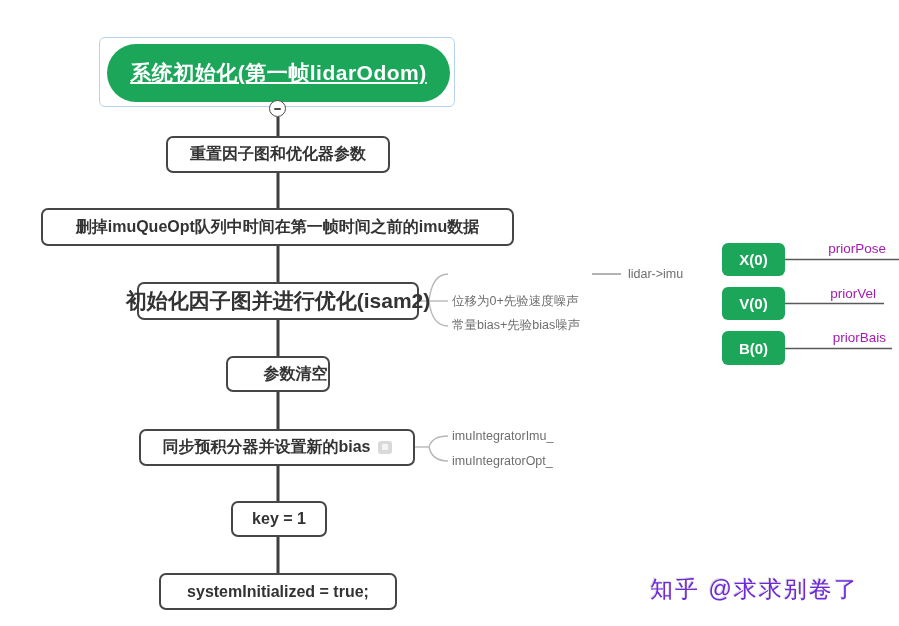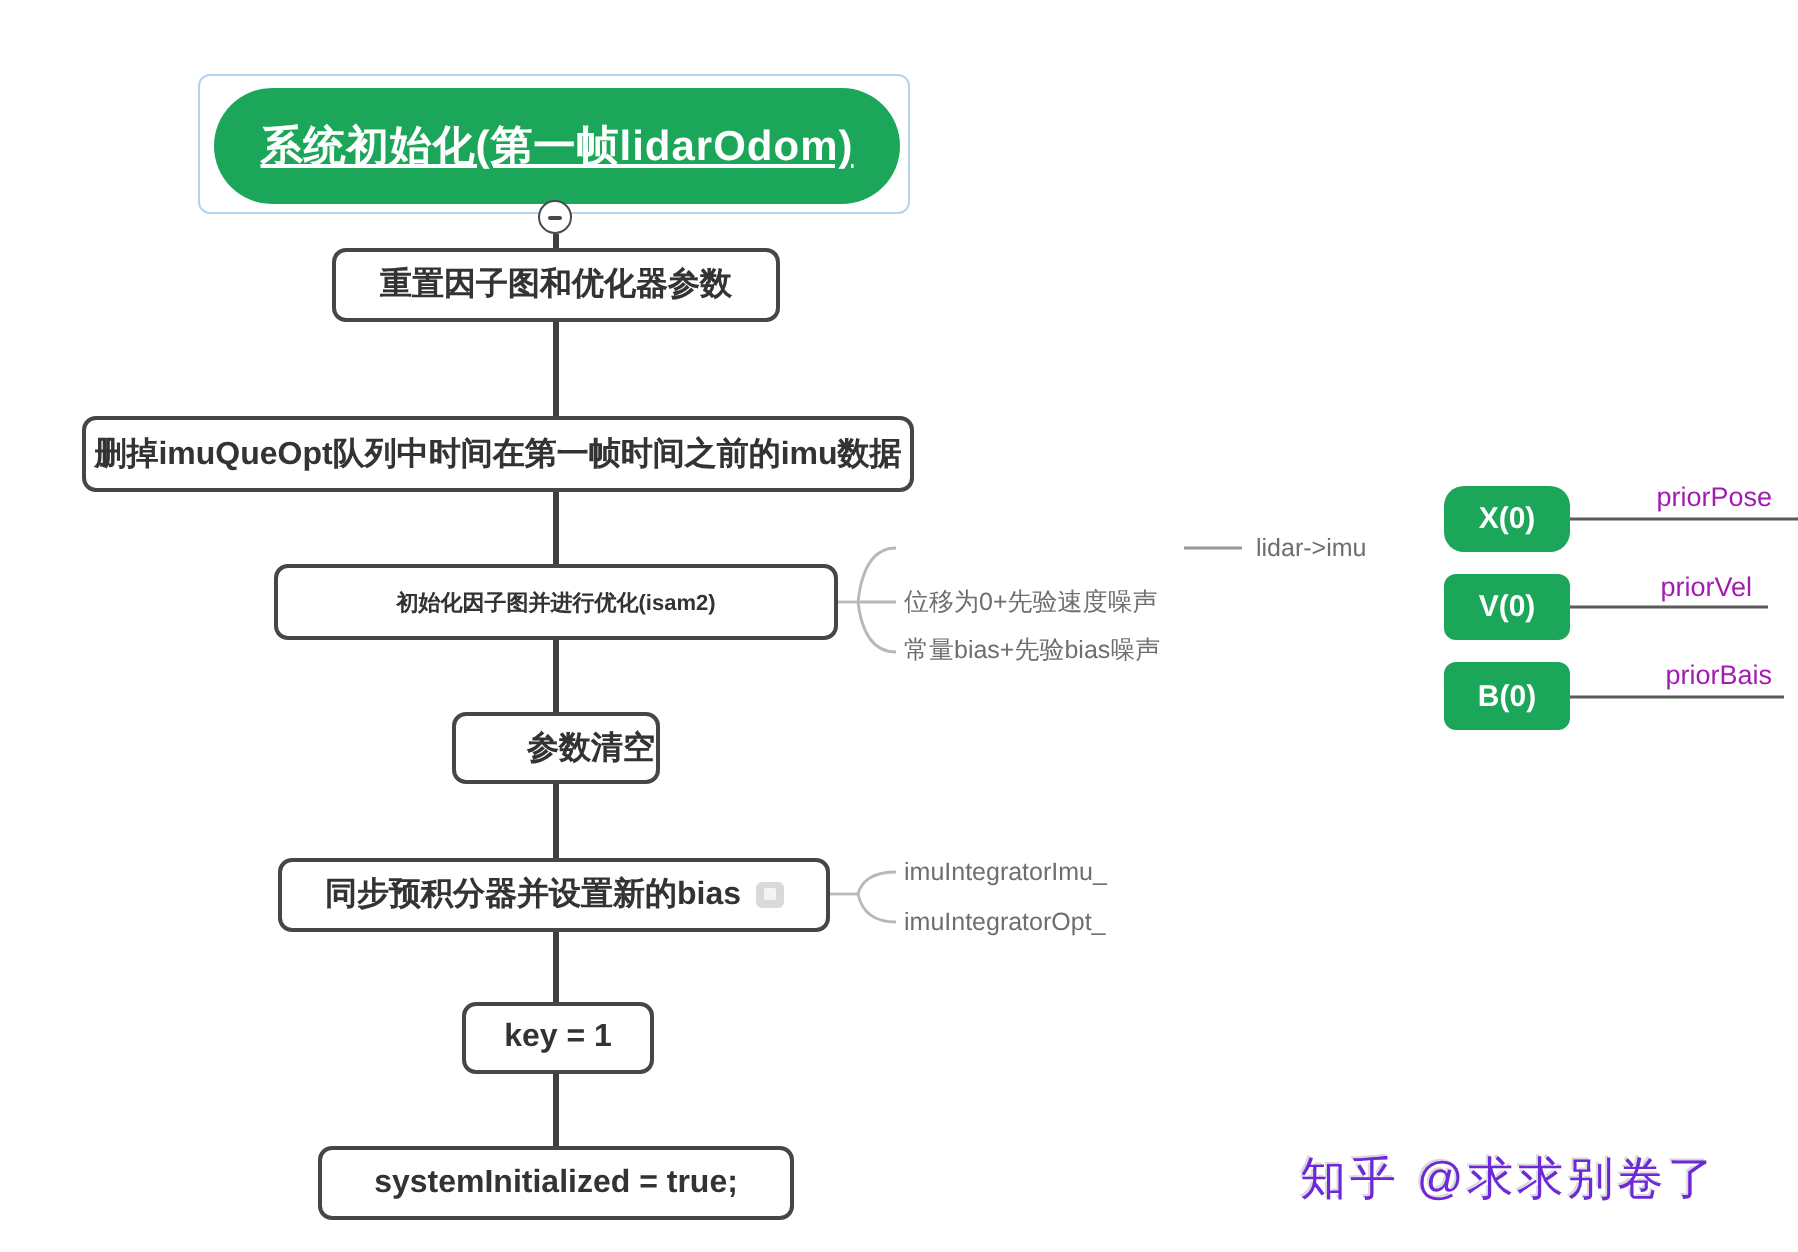--- a/index.html
+++ b/index.html
@@ -27,23 +27,23 @@
     background:#ffffff;border:1.5px solid #4a4a4a;box-sizing:border-box;
     display:flex;align-items:center;justify-content:center;z-index:4;
   }
   .collapse-btn .bar{width:7px;height:2px;background:#4a4a4a;border-radius:1px;}
 
   .node{
     background:#ffffff;border:2px solid #464646;border-radius:7px;
     box-sizing:border-box;display:flex;align-items:center;justify-content:center;
     font-size:16px;font-weight:bold;color:#333333;z-index:3;white-space:nowrap;
   }
-  .n-reset{left:166px;top:124px;width:224px;height:37px;text-align:right;}
-  .n-delete{left:41px;top:208px;width:416px;height:38px;}
-  .n-init{left:137px;top:282px;width:282px;height:38px;font-size:11px;}
+  .n-reset{left:166px;top:136px;width:224px;height:37px;text-align:right;}
+  .n-delete{left:41px;top:208px;width:473px;height:38px;}
+  .n-init{left:137px;top:282px;width:282px;height:38px;font-size:21px;}
   .n-clear{left:226px;top:356px;width:104px;height:36px;padding-left:35px;}
   .n-sync{left:139px;top:429px;width:276px;height:37px;}
   .n-key{left:231px;top:501px;width:96px;height:36px;}
   .n-sysinit{left:159px;top:573px;width:238px;height:37px;}
 
   .note-icon{
     display:inline-block;width:14px;height:13px;margin-left:7px;
     background:#d9d9d9;border-radius:3px;position:relative;
   }
   .note-icon::after{
@@ -59,21 +59,21 @@
   .b-vel{left:452px;top:293px;}
   .b-bias{left:452px;top:317px;}
   .b-imuimu{left:452px;top:428px;}
   .b-imuopt{left:452px;top:453px;}
 
   .factor-node{
     left:722px;width:63px;height:33px;border-radius:6px;background:#1ca65a;
     color:#ffffff;font-size:15px;font-weight:bold;
     display:flex;align-items:center;justify-content:center;z-index:3;
   }
-  .f-x{top:243px;border-radius:10px;} .f-v{top:287px;} .f-b{top:331px;height:34px;}
+  .f-x{top:243px;} .f-v{top:287px;} .f-b{top:331px;height:34px;}
 
   .factor-caption{
     color:#a21caf;font-size:13.5px;text-align:right;z-index:3;white-space:nowrap;
   }
   .c-x{left:780px;top:241px;width:106px;}
   .c-v{left:760px;top:286px;width:116px;}
   .c-b{left:780px;top:330px;width:106px;}
 
   .watermark{
     left:650px;top:574px;width:240px;font-size:23px;font-weight:400;

